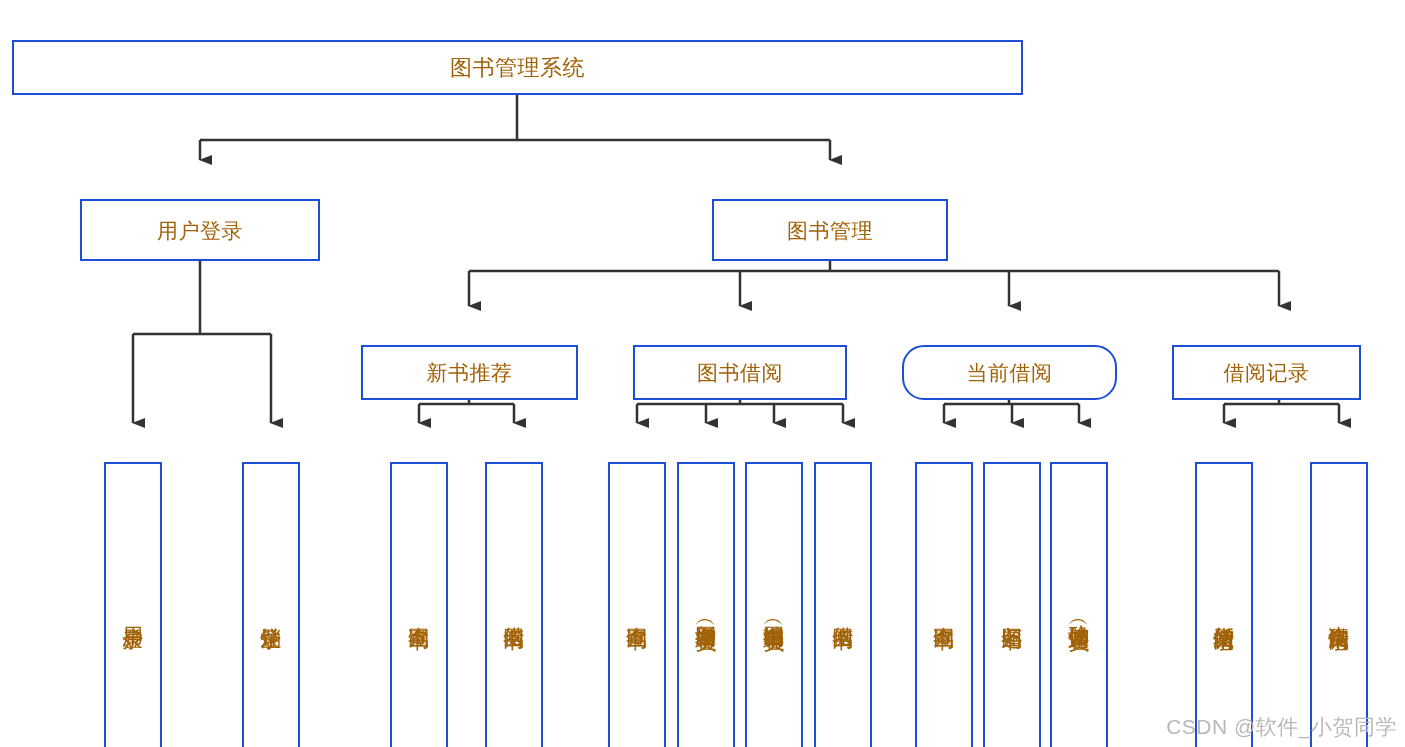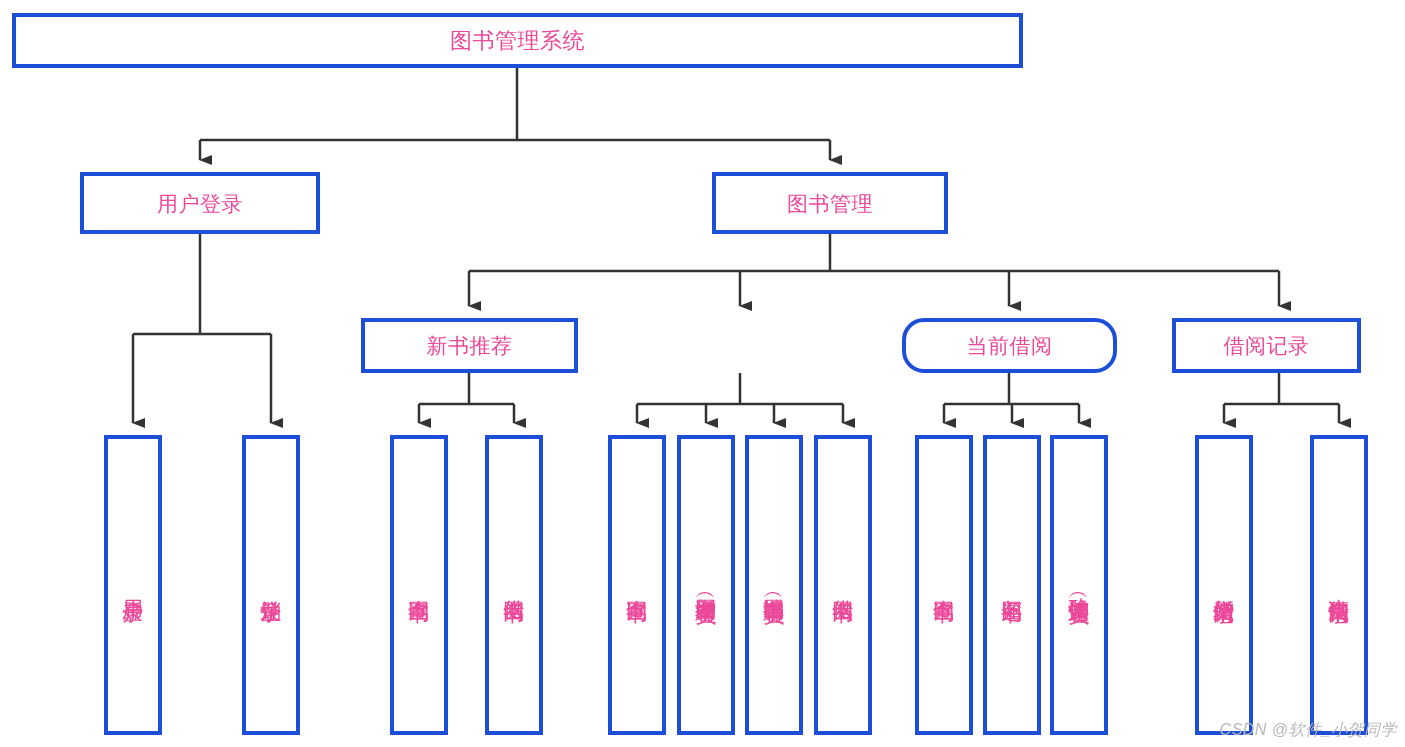--- a/index.html
+++ b/index.html
@@ -22,26 +22,27 @@
     left: 0;
     top: 0;
     width: 1405px;
     height: 747px;
     pointer-events: none;
   }
   .node {
     position: absolute;
     box-sizing: border-box;
     background: #ffffff;
-    border: 4px solid #1d4ed8;
+    border: 2px solid #1d4ed8;
     display: flex;
     align-items: center;
     justify-content: center;
-    color: #ec4899;
+    color: #a16207;
     z-index: 2;
+    margin-top: 27px;
   }
   .node .lbl {
     display: block;
     text-align: center;
     line-height: 1.0;
     white-space: nowrap;
   }
   
   .node.h .lbl {
     font-size: 21px;
@@ -62,26 +63,25 @@
     font-size: 21px;
     line-height: 1.12;
     letter-spacing: 1px;
     white-space: nowrap;
     max-height: 100%;
   }
   .watermark {
     position: absolute;
     right: 8px;
     bottom: 6px;
-    font-size: 16px;
+    font-size: 21px;
     color: #b8b8b8;
     letter-spacing: 0.5px;
     z-index: 5;
     white-space: nowrap;
-    font-style: italic;
   }
 </style>
 </head>
 <body>
 
 <div id="canvas">
 
   <svg class="wires" viewBox="0 0 1405 747" xmlns="http://www.w3.org/2000/svg">
     <defs>
       <marker id="arw" markerWidth="11" markerHeight="13" refX="5" refY="12" orient="auto" markerUnits="userSpaceOnUse">
@@ -139,20 +139,23 @@
   <div class="node h" style="left:80px; top:172px; width:240px; height:62px;">
     <span class="lbl">用户登录</span>
   </div>
   <div class="node h" style="left:361px; top:318px; width:217px; height:55px;">
     <span class="lbl">新书推荐</span>
   </div>
 
   <div class="node h" style="left:712px; top:172px; width:236px; height:62px;">
     <span class="lbl">图书管理</span>
   </div>
+  <div class="node h" style="left:633px; top:318px; width:214px; height:55px;">
+    <span class="lbl">图书借阅</span>
+  </div>
   <div class="node h" style="left:902px; top:318px; width:215px; height:55px;border-radius:22px;">
     <span class="lbl">当前借阅</span>
   </div>
   <div class="node h" style="left:1172px; top:318px; width:189px; height:55px;">
     <span class="lbl">借阅记录</span>
   </div>
 
   <div class="node v" style="left:104px; top:435px; width:58px; height:300px;">
     <span class="lbl">用户登录</span>
   </div>

